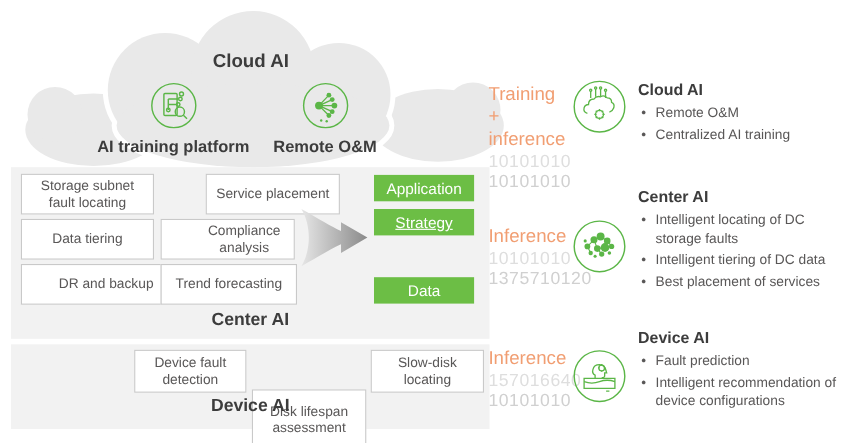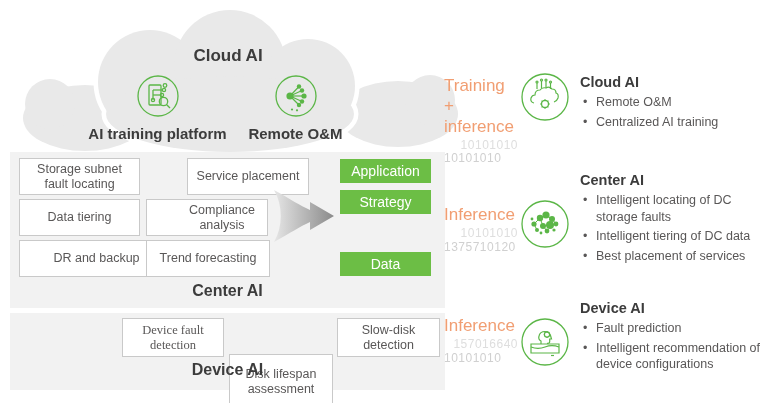--- a/index.html
+++ b/index.html
@@ -35,21 +35,21 @@
   .gbox{
     position:absolute;left:330px;width:91px;height:24px;background:#6CBE45;
     color:#fff;font-size:14px;display:flex;align-items:center;justify-content:center;
   }
 
   .arrow-svg{position:absolute;left:262px;top:33px;width:66px;height:62px;}
 
   
   .mode-block{width:74px;}
   .mode-label{font-size:17px;line-height:1.2;color:#F19E72;}
-  .binary{font-size:12px;letter-spacing:0.5px;line-height:1.1;margin-top:2px;}
+  .binary{font-size:16px;letter-spacing:0.5px;line-height:1.1;margin-top:2px;}
   .binary .b1{color:#dedede;text-align:right;}
   .binary .b2{color:#d0d0d0;text-align:left;}
   .row-icon{width:50px;height:50px;}
   .row-text{width:190px;}
   .row-title{font-size:14.5px;font-weight:bold;color:#3c3c3c;margin:0 0 4px 0;}
   .bullets{list-style:none;margin:0;padding:0;}
   .bullets li{position:relative;padding-left:16px;font-size:12.5px;line-height:1.32;
     margin-bottom:3px;color:#595757;}
   .bullets li::before{content:"•";position:absolute;left:3px;top:0;color:#595757;}
 
@@ -138,30 +138,30 @@
       <defs>
         <linearGradient id="arrowGrad" x1="0" y1="0" x2="1" y2="0">
           <stop offset="0" stop-color="#e6e6e6"></stop>
           <stop offset="1" stop-color="#8a8a8a"></stop>
         </linearGradient>
       </defs>
       <path d="M2,5 C 18,14 29,21 38,25 L38,17 L62,31 L38,45 L38,37 C 29,41 18,48 2,57 C 11,42 11,20 2,5 Z" fill="url(#arrowGrad)"></path>
     </svg>
 
     <div class="gbox" style="top:7px;">Application</div>
-    <div class="gbox" style="top:38px;">Strategy</div>
+    <div class="gbox" style="top:38px;text-decoration:underline;">Strategy</div>
     <div class="gbox" style="top:100px;text-align:center;">Data</div>
 
     <div class="panel-label">Center AI</div>
   </div>
 
   <div class="abs panel device-panel">
-    <div class="wbox" style="left:112px;top:5px;width:102px;height:39px;font-family:Liberation Serif, serif;">Device fault detection</div>
+    <div class="wbox" style="left:112px;top:5px;width:102px;height:39px;">Device fault detection</div>
     <div class="wbox" style="left:219px;top:5px;width:104px;height:56px;margin-top:36px;">Disk lifespan assessment</div>
-    <div class="wbox" style="left:327px;top:5px;width:103px;height:39px;">Slow-disk detection</div>
+    <div class="wbox" style="left:327px;top:5px;width:103px;height:39px;">Slow-disk locating</div>
     <div class="panel-label">Device AI</div>
   </div>
 
   <div class="abs mode-block" style="left:444px;top:76px;">
     <div class="mode-label">Training + inference</div>
     <div class="binary">
       <div class="b1">10101010</div>
       <div class="b2">10101010</div>
     </div>
   </div>

